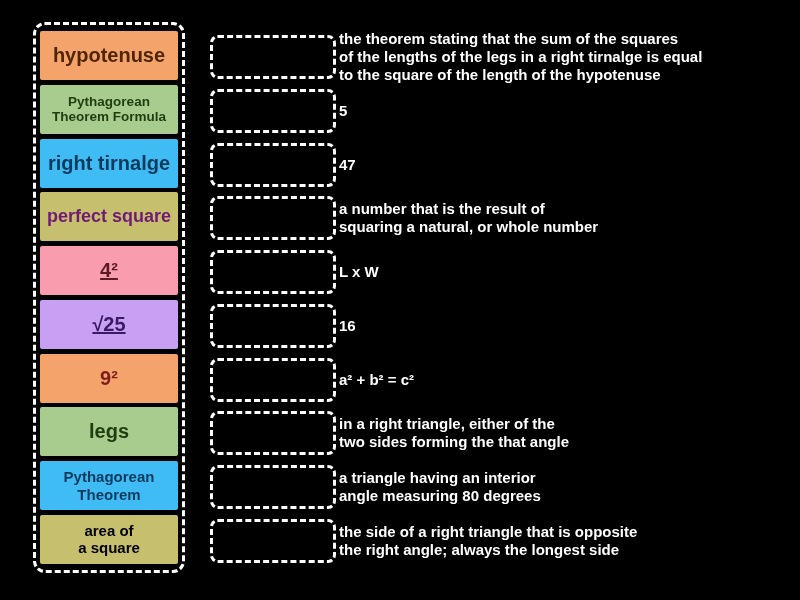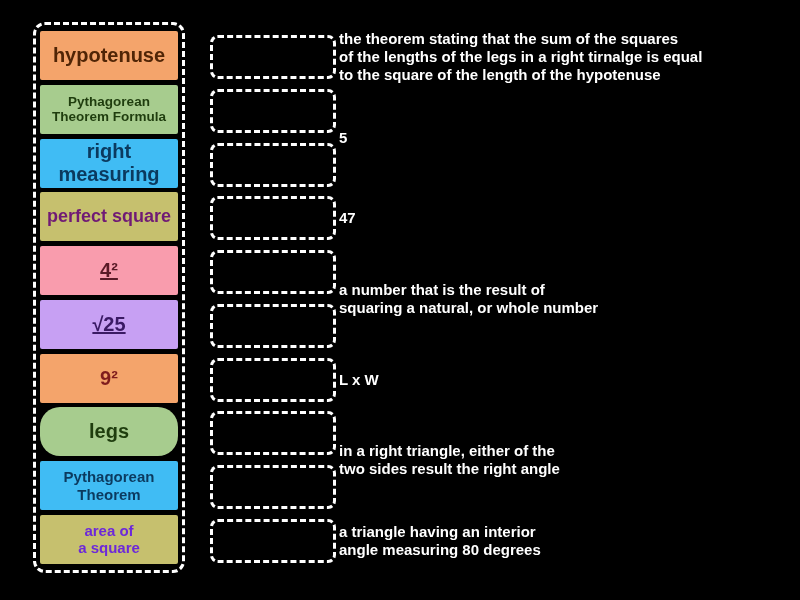--- a/index.html
+++ b/index.html
@@ -91,29 +91,29 @@
 </style>
 </head>
 <body>
 
 <div id="stage">
 
   <div id="terms-column">
     <div class="term-tile fs-xl" style="background-color: rgb(244, 164, 107); color: rgb(80, 37, 6);">hypotenuse</div>
     <div class="term-tile fs-sm" style="background-color: rgb(167, 204, 142); color: rgb(31, 61, 14);">Pythagorean
 Theorem Formula</div>
-    <div class="term-tile fs-xl" style="background-color: rgb(64, 188, 244); color: rgb(11, 58, 95);">right measuring</div>
+    <div class="term-tile fs-xl" style="background-color: rgb(64, 188, 244); color: rgb(11, 58, 95);">right tirnalge</div>
     <div class="term-tile fs-lg" style="background-color: rgb(198, 192, 110); color: #701a75;">perfect square</div>
     <div class="term-tile fs-xl" style="background-color: rgb(249, 156, 173); color: rgb(90, 26, 38); text-decoration: underline;">4²</div>
     <div class="term-tile fs-xl" style="background-color: rgb(199, 160, 243); color: rgb(58, 26, 100); text-decoration: underline;">√25</div>
     <div class="term-tile fs-xl" style="background-color: rgb(244, 164, 107); color: #7f1d1d;">9²</div>
-    <div class="term-tile fs-xl" style="background-color: rgb(167, 204, 142); color: rgb(31, 61, 14); border-radius: 20px;">legs</div>
+    <div class="term-tile fs-xl" style="background-color: rgb(167, 204, 142); color: rgb(31, 61, 14);">legs</div>
     <div class="term-tile fs-md" style="background-color: rgb(64, 188, 244); color: rgb(11, 58, 95);">Pythagorean
 Theorem</div>
-    <div class="term-tile fs-md" style="background-color: rgb(198, 192, 110); color: #6d28d9;">area of
+    <div class="term-tile fs-md" style="background-color: rgb(198, 192, 110); color: #000000;">area of
 a square</div>
   </div>
 
   <div id="slots-column">
     <div class="answer-slot"></div>
     <div class="answer-slot"></div>
     <div class="answer-slot"></div>
     <div class="answer-slot"></div>
     <div class="answer-slot"></div>
     <div class="answer-slot"></div>
@@ -136,22 +136,32 @@
         <span class="definition-text">47</span>
       </div>
     <div class="definition-row">
         <span class="definition-text">a number that is the result of
 squaring a natural, or whole number</span>
       </div>
     <div class="definition-row">
         <span class="definition-text">L x W</span>
       </div>
     <div class="definition-row">
+        <span class="definition-text">16</span>
+      </div>
+    <div class="definition-row">
+        <span class="definition-text">a² + b² = c²</span>
+      </div>
+    <div class="definition-row">
         <span class="definition-text">in a right triangle, either of the
-two sides result the right angle</span>
+two sides forming the that angle</span>
       </div>
     <div class="definition-row">
         <span class="definition-text">a triangle having an interior
 angle measuring 80 degrees</span>
+      </div>
+    <div class="definition-row">
+        <span class="definition-text">the side of a right triangle that is opposite
+the right angle; always the longest side</span>
       </div>
   </div>
 
 </div>
 
 </body></html>

